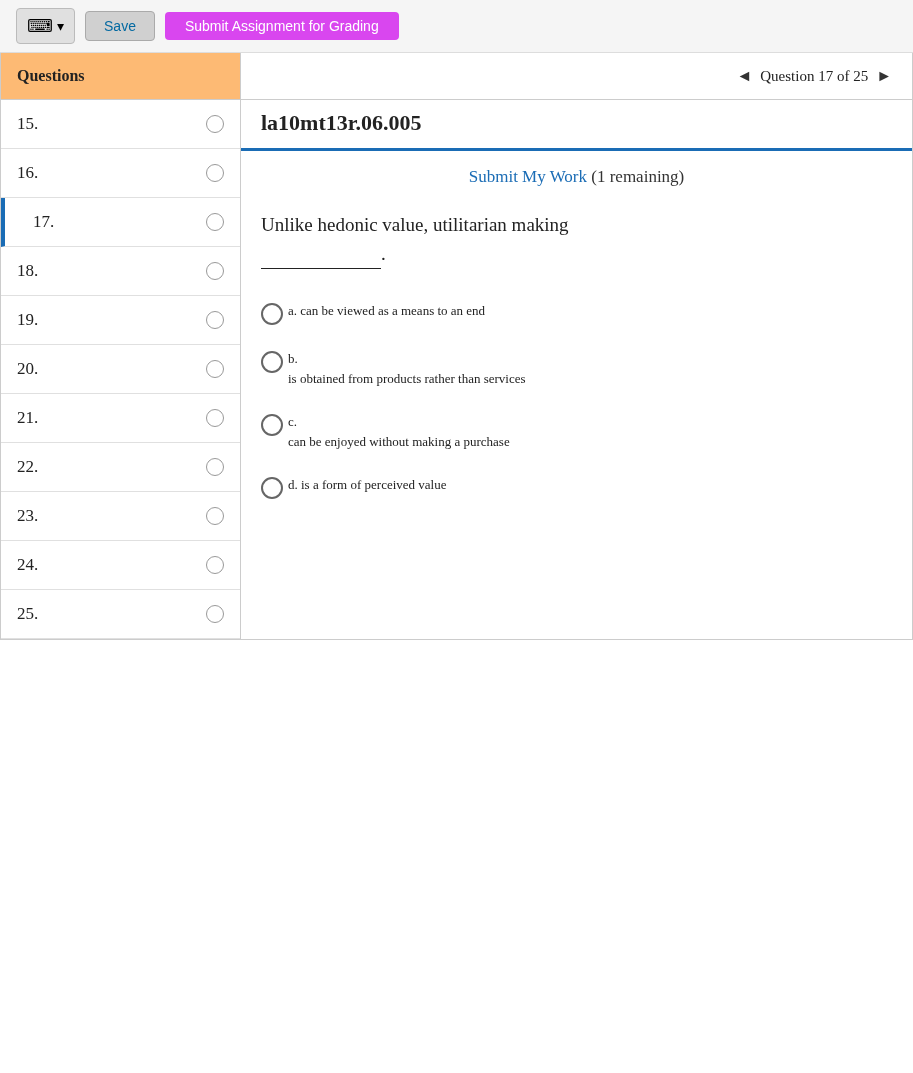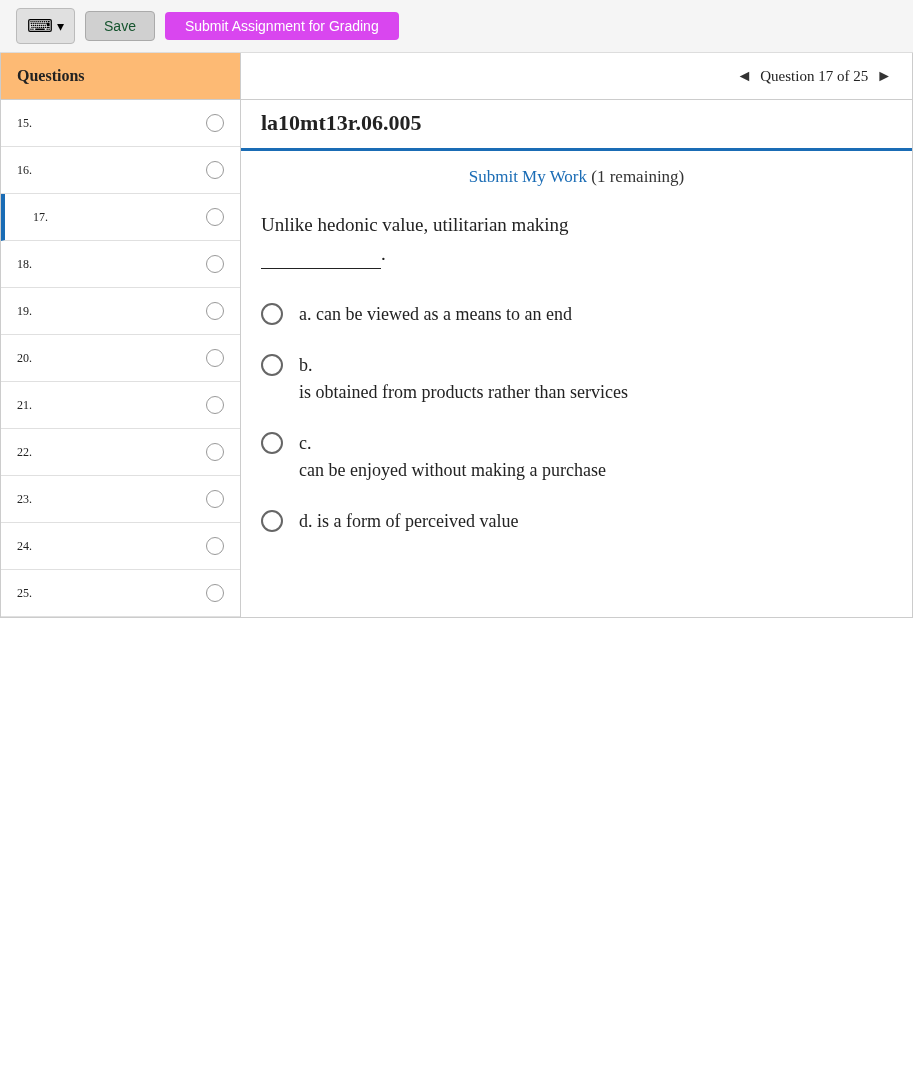--- a/index.html
+++ b/index.html
@@ -35,21 +35,21 @@
       font-size: 18px;
     }
 
     .save-btn {
       background: #d0d0d0;
       border: 1px solid #aaa;
       border-radius: 4px;
       padding: 6px 18px;
       font-size: 14px;
       cursor: pointer;
-      color: #14532d;
+      color: #0369a1;
     }
 
     .submit-btn {
       background: #d946ef;
       border: none;
       border-radius: 4px;
       padding: 6px 20px;
       font-size: 14px;
       cursor: pointer;
       color: #fff;
@@ -91,21 +91,21 @@
     .question-item.active {
       border-left: 4px solid #1a6cb5;
       padding-left: 32px;
     }
 
     .question-item.active .q-number {
       margin-left: -4px;
     }
 
     .q-number {
-      font-size: 12px;
+      font-size: 17px;
       color: #222;
     }
 
     .q-radio {
       width: 18px;
       height: 18px;
       border-radius: 50%;
       border: 1.5px solid #999;
       background: #fff;
       display: inline-block;
@@ -170,23 +170,23 @@
       margin-bottom: 2px;
     }
 
     .answer-options {
       padding: 10px 20px;
     }
 
     .answer-option {
       display: flex;
       align-items: flex-start;
-      gap: 16px;
+      gap: 5px;
       padding: 12px 0;
-      font-size: 18px;
+      font-size: 13px;
       line-height: 1.5;
       cursor: pointer;
     }
 
     .option-radio {
       width: 22px;
       height: 22px;
       min-width: 22px;
       border-radius: 50%;
       border: 2px solid #666;

